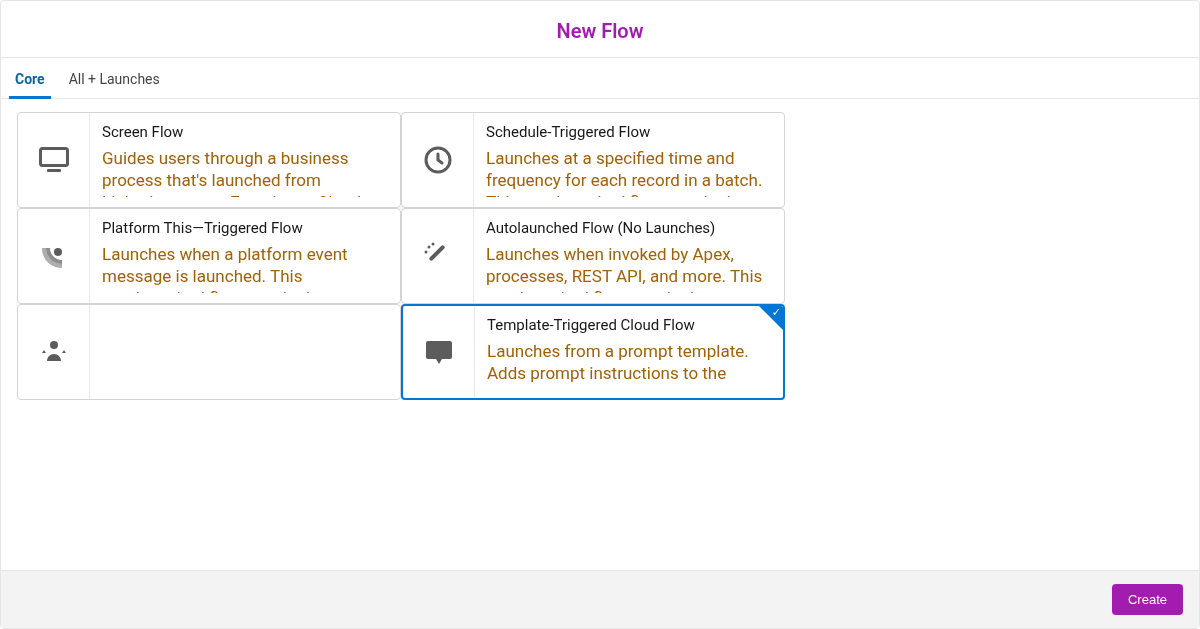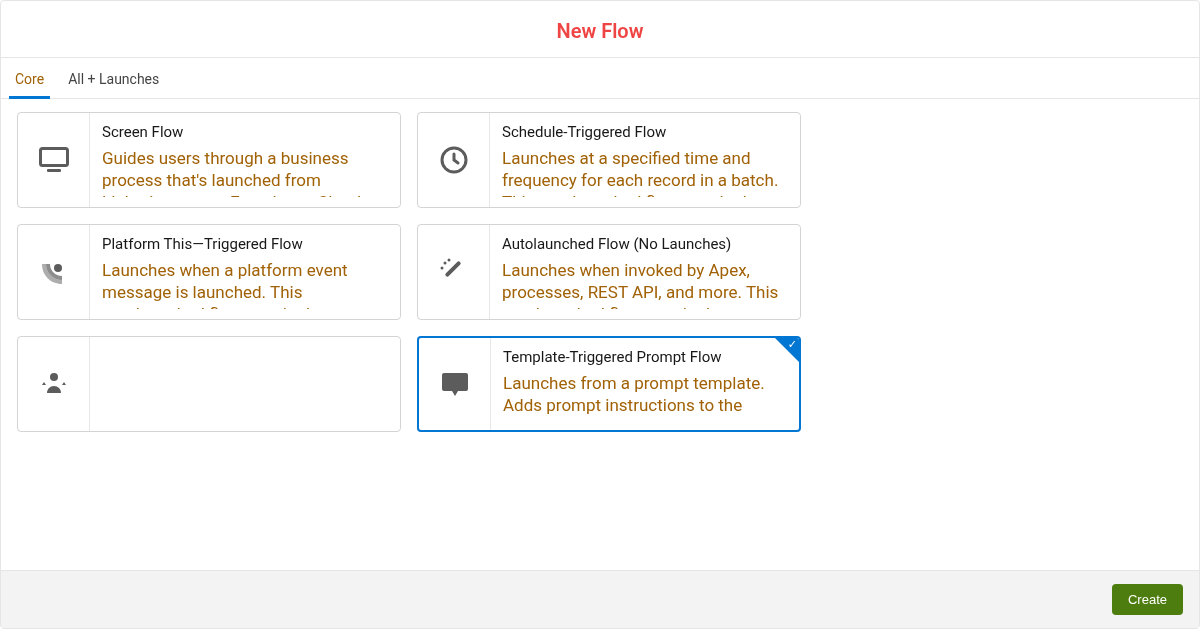--- a/index.html
+++ b/index.html
@@ -22,58 +22,58 @@
     background: #fff;
   }
   .modal-header {
     text-align: center;
     padding: 18px 0 14px;
     border-bottom: 1px solid #e5e5e5;
   }
   .modal-title {
     font-size: 20px;
     font-weight: 600;
-    color: #ef4444;
+    color: #a21caf;
   }
   .tabs {
     display: flex;
     gap: 24px;
     padding: 0 14px;
     border-bottom: 1px solid #e5e5e5;
   }
   .tab {
     padding: 13px 0 11px;
     font-size: 14px;
     color: #444;
     cursor: pointer;
     position: relative;
   }
   .tab.active {
-    font-weight: 400;
-    color: #a16207;
+    font-weight: 700;
+    color: #0369a1;
   }
   .tab.active::after {
     content: "";
     position: absolute;
     left: -6px;
     right: -6px;
     bottom: -1px;
     height: 3px;
     background: #0176d3;
   }
   .content {
     flex: 1;
     padding: 13px 16px;
     overflow: auto;
   }
   .grid {
     display: grid;
     grid-template-columns: repeat(2, 384px);
     grid-auto-rows: 96px;
-    gap: 16px;
+    gap: 0;
     align-content: start;
   }
   .card {
     border: 1px solid #d4d4d4;
     border-radius: 4px;
     display: flex;
     align-items: stretch;
     cursor: pointer;
     position: relative;
     background: #fff;
@@ -131,21 +131,21 @@
     overflow: hidden;
   }
   .footer {
     background: #f3f3f3;
     border-top: 1px solid #e5e5e5;
     padding: 13px 16px;
     display: flex;
     justify-content: flex-end;
   }
   .btn-primary {
-    background: #4d7c0f;
+    background: #a21caf;
     color: #fff;
     border: none;
     border-radius: 4px;
     padding: 8px 16px;
     font-size: 13px;
     font-weight: 400;
     cursor: pointer;
   }
   svg { display: block; }
 </style>
@@ -234,21 +234,21 @@
       <div class="card selected">
         <div class="corner"></div>
         <div class="corner-check">✓</div>
         <div class="card-icon">
           <svg width="30" height="26" viewBox="0 0 30 26" fill="#5c5c5c">
             <rect x="2" y="2" width="26" height="18" rx="2"></rect>
             <path d="M12 20l3 5 3-5h-6Z"></path>
           </svg>
         </div>
         <div class="card-body">
-          <div class="card-title">Template-Triggered Prompt Flow</div>
+          <div class="card-title">Template-Triggered Cloud Flow</div>
           <div class="card-desc">Launches from a prompt template. Adds prompt instructions to the associated prompt template.</div>
         </div>
       </div>
 
     </div>
   </div>
 
   <div class="footer">
     <button class="btn-primary">Create</button>
   </div>

